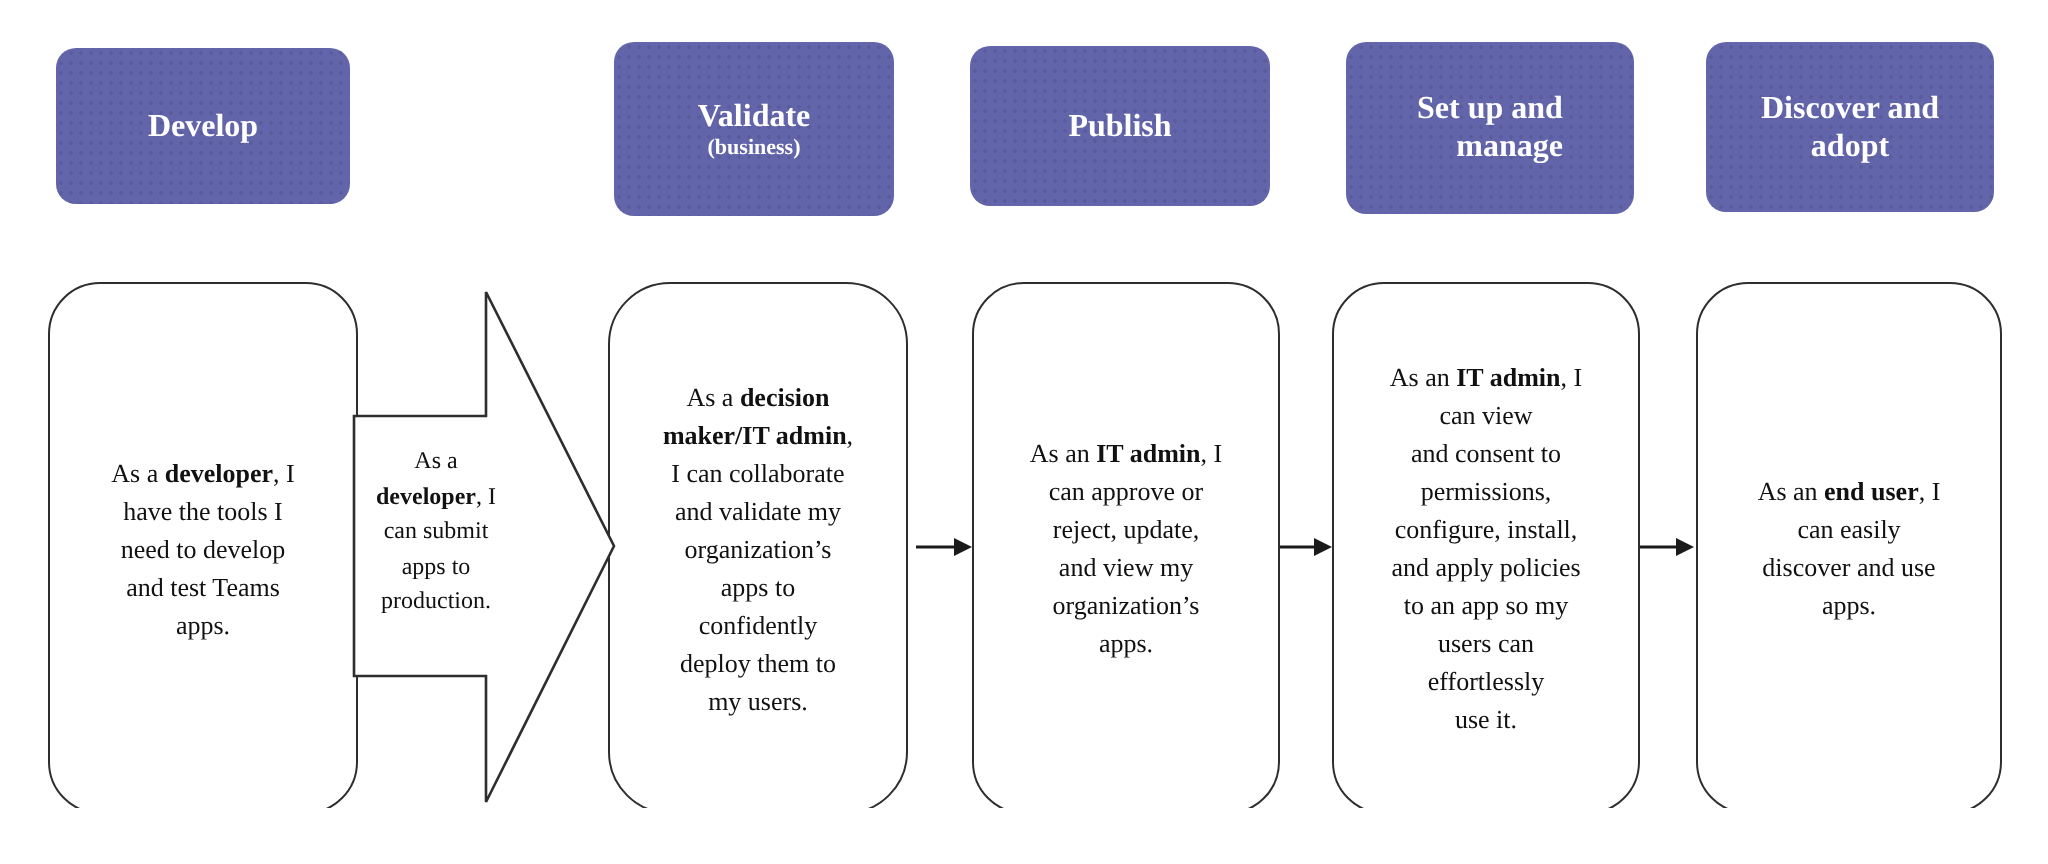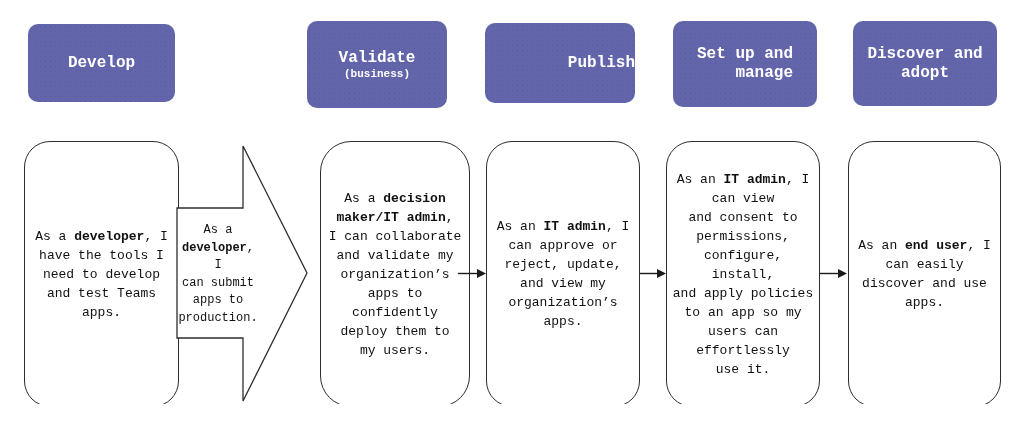--- a/index.html
+++ b/index.html
@@ -1,52 +1,52 @@
 <!DOCTYPE html>
 <html style="--canvas-bg: #ffffff; --header-bg: #6365aa; --header-dot: #5a5c9e; --header-text: #ffffff; --box-border: #2e2e2e; --body-text: #111111; --arrow: #1a1a1a;"><head>
 <meta charset="utf-8">
 <style>
   html,body{margin:0;padding:0;background:#fff;}
   .canvas{
     position:relative;width:1024px;height:404px;
     background:var(--canvas-bg,#fff);
-    font-family:Liberation Mono, monospace;
+    font-family:Liberation Serif, serif;
     overflow:hidden;
   }
   
   .hdr{
     position:absolute;
     border-radius:10px;
     background-color:var(--header-bg,#6365aa);
     background-image:radial-gradient(var(--header-dot,#5a5c9e) 0.8px, transparent 1px);
     background-size:5px 5px;
     color:var(--header-text,#fff);
     display:flex;flex-direction:column;align-items:center;justify-content:center;
     text-align:center;font-weight:bold;font-size:16px;line-height:19px;
     white-space:pre-line;
   }
   .hdr .sub{font-size:11px;line-height:13px;font-weight:bold;}
   .h1{left:28px;top:24px;width:147px;height:78px;}
   .h2{left:307px;top:21px;width:140px;height:87px;}
-  .h3{left:485px;top:23px;width:150px;height:80px;align-items:flex-end;}
+  .h3{left:485px;top:23px;width:150px;height:80px;}
   .h4{left:673px;top:21px;width:144px;height:86px;text-align:right;}
   .h5{left:853px;top:21px;width:144px;height:85px;}
   
   .bdy{
     position:absolute;top:141px;height:266px;box-sizing:border-box;
     border:1.4px solid var(--box-border,#2e2e2e);
     border-radius:26px;background:#fff;
     display:flex;align-items:center;justify-content:center;
     text-align:center;font-size:13px;line-height:19px;
     color:var(--body-text,#111);
     white-space:pre-line;
     padding:6px 4px;
   }
   .b1{left:24px;width:155px;}
-  .b2{left:320px;width:150px;border-radius:31px;}
+  .b2{left:304px;width:150px;border-radius:31px;}
   .b3{left:486px;width:154px;}
   .b4{left:666px;width:154px;}
   .b5{left:848px;width:153px;}
   
   svg.connectors{position:absolute;left:0;top:0;z-index:2;pointer-events:none;}
   .block-arrow{fill:#ffffff;stroke:var(--box-border,#2e2e2e);stroke-width:1.3;stroke-linejoin:miter;}
   .thin-line{stroke:var(--arrow,#1a1a1a);stroke-width:1.4;}
   .thin-head{fill:var(--arrow,#1a1a1a);}
   .connector-label{
     position:absolute;left:175px;top:222px;width:86px;z-index:3;

